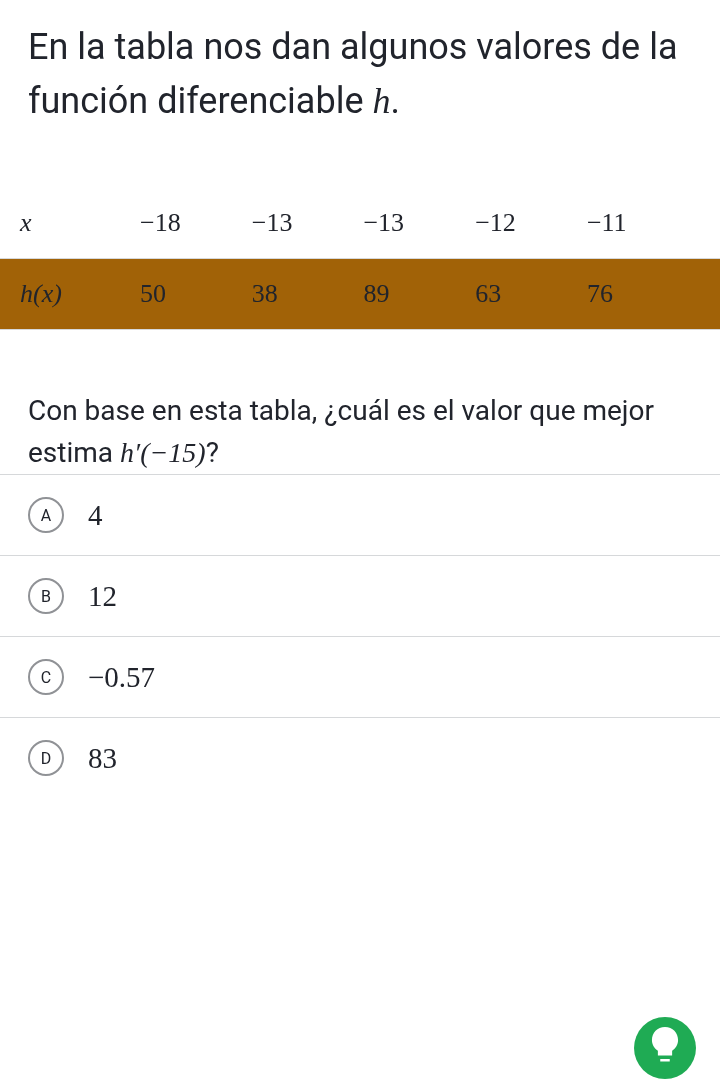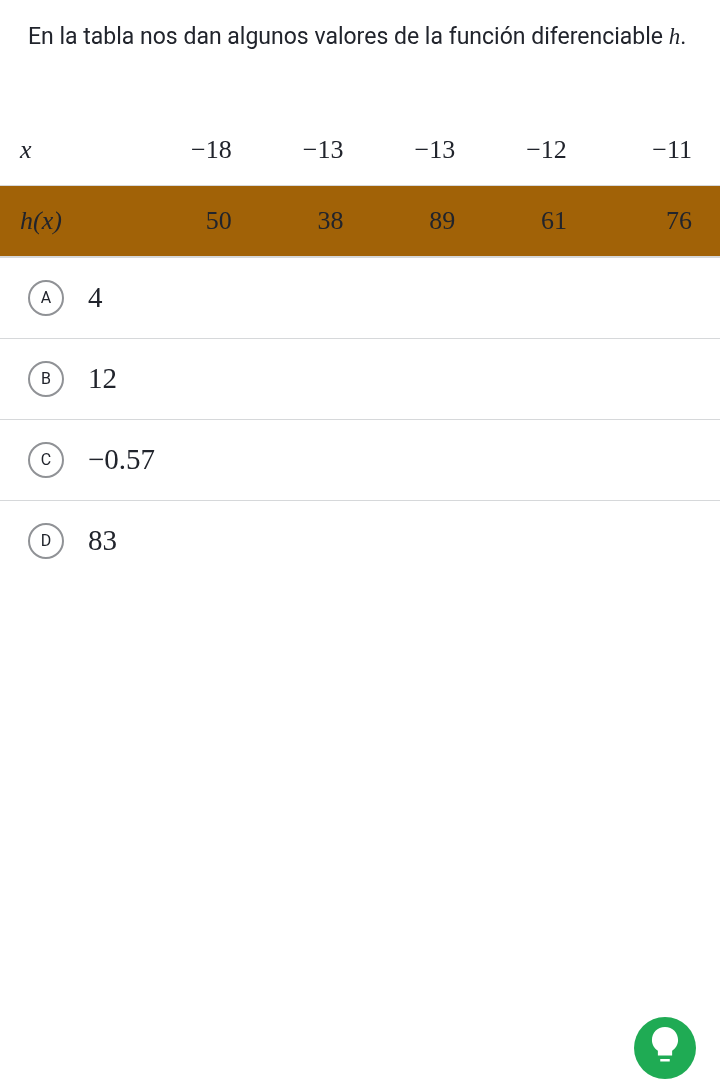--- a/index.html
+++ b/index.html
@@ -6,42 +6,41 @@
   body {
     font-family: -apple-system, BlinkMacSystemFont, "Segoe UI", Roboto, "Helvetica Neue", Arial, sans-serif;
     width: 720px;
     height: 1087px;
     background: #fff;
     color: #21242c;
     position: relative;
   }
   .content { padding: 20px 28px 0 28px; }
   .prompt {
-    font-size: 23px;
+    font-size: 36px;
     line-height: 1.5;
     color: #21242c;
     font-weight: 400;
   }
   .prompt .math-var {
     font-family: "Times New Roman", serif;
     font-style: italic;
   }
   .table-wrap {
     margin: 60px -28px 0 -28px;
     width: 720px;
   }
   table {
     width: 100%;
     border-collapse: collapse;
   }
   tr { border-bottom: 1px solid #d6d8da; }
   tr.hx { background: #a16207; }
   td {
     padding: 20px 10px;
-    text-align: right;
     font-size: 26px;
     color: #21242c;
     font-family: "Times New Roman", serif;
   }
   td.label {
     text-align: left;
     padding-left: 20px;
     font-style: italic;
     width: 130px;
   }
@@ -122,27 +121,30 @@
         <td class="minus">−13</td>
         <td class="minus">−13</td>
         <td class="minus">−12</td>
         <td class="minus last">−11</td>
       </tr>
       <tr class="hx">
         <td class="label">h(x)</td>
         <td>50</td>
         <td>38</td>
         <td>89</td>
-        <td>61</td>
+        <td>63</td>
         <td class="last">76</td>
       </tr>
     </tbody>
       </table>
   </div>
 
+  <p class="question">
+    <span>Con base en esta tabla, ¿cuál es el valor que mejor estima </span><span class="math">h′(−15)</span><span>?</span>
+  </p>
 
 
   <div class="answers">
     <div class="answer">
       <div class="radio">A</div>
       <div class="answer-text">4</div>
     </div>
     <div class="answer">
       <div class="radio">B</div>
       <div class="answer-text">12</div>

